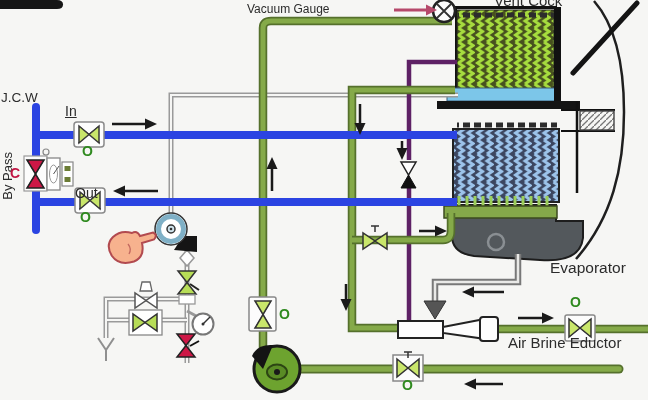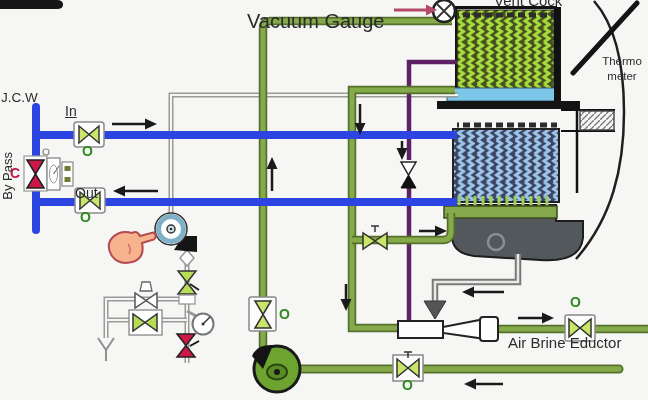--- a/index.html
+++ b/index.html
@@ -313,28 +313,25 @@
 
 <div class="lbl" style="left:1px;top:91px;font-size:13.5px;">J.C.W</div>
 <div class="lbl vert" style="left:-22px;top:169px;width:60px;font-size:13px;">By Pass</div>
 
 <div class="lbl" style="left:65px;top:104px;font-size:14px;text-decoration:underline;">In</div>
 <div class="lbl state open" style="left:82px;top:144px;">O</div>
 <div class="lbl state closed" style="left:10px;top:166px;">C</div>
 <div class="lbl" style="left:75px;top:186px;font-size:14px;">Out</div>
 <div class="lbl state open" style="left:80px;top:210px;">O</div>
 
-<div class="lbl" style="left:247px;top:11px;font-size:20px;">Vacuum Gauge</div>
+<div class="lbl" style="left:247px;top:3px;font-size:12px;">Vacuum Gauge</div>
 <div class="lbl" style="left:494px;top:-7px;font-size:15px;">Vent Cock</div>
 
-<div class="lbl ctr" style="left:596px;top:54px;width:52px;font-size:11.5px;line-height:15px;">
-  <span>Thermo</span><br>
-  <span>meter</span>
-</div>
-
-
+
+
+<div class="lbl" style="left:550px;top:260px;font-size:15.5px;">Evaporator</div>
 <div class="lbl" style="left:508px;top:335px;font-size:15px;">Air Brine Eductor</div>
 
 <div class="lbl state open" style="left:279px;top:307px;">O</div>
 <div class="lbl state open" style="left:402px;top:378px;">O</div>
 <div class="lbl state open" style="left:570px;top:295px;">O</div>
 
 </div>
 
 </body></html>

